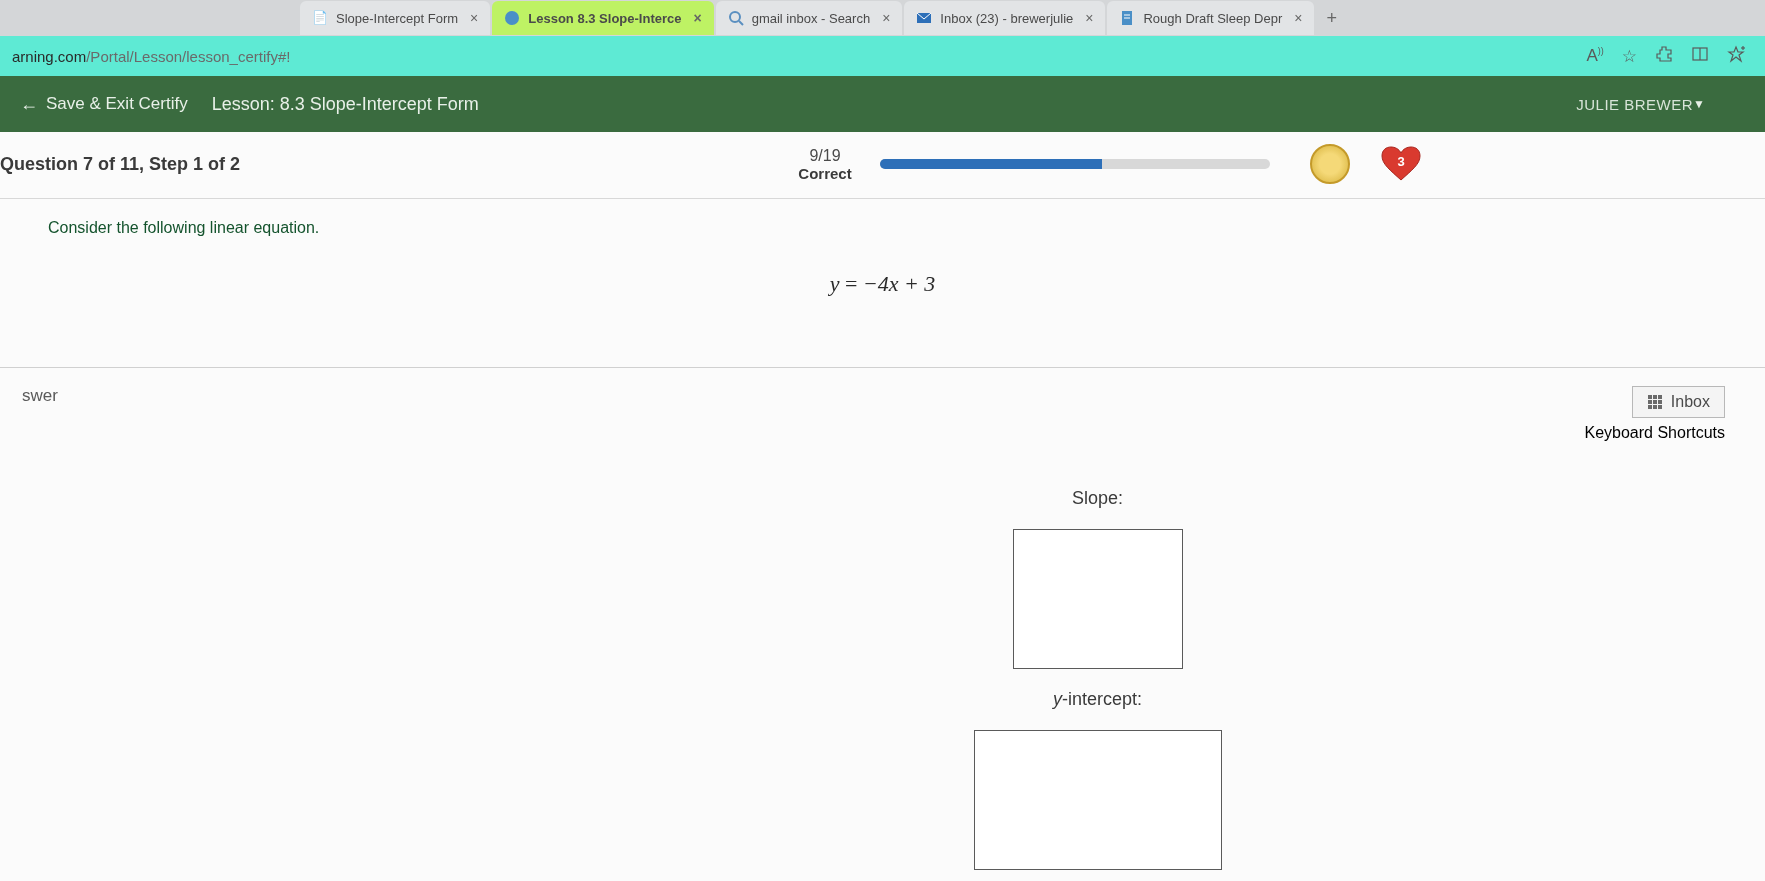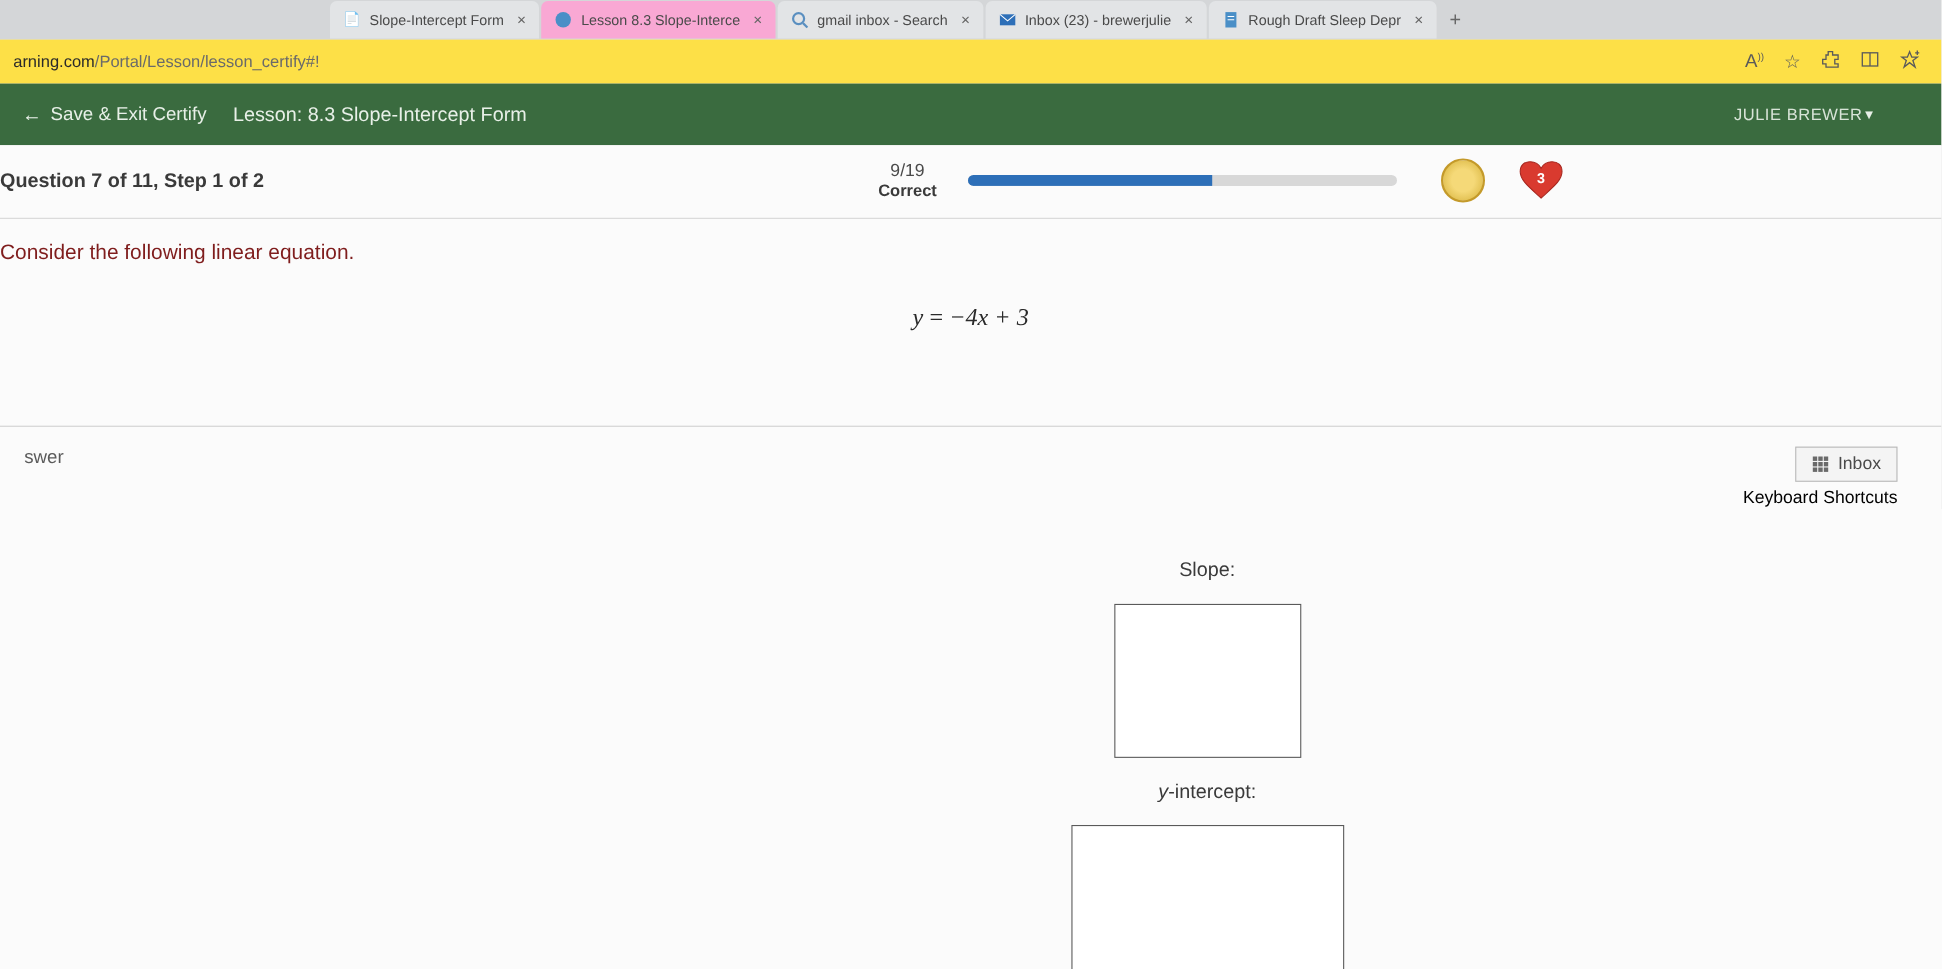--- a/index.html
+++ b/index.html
@@ -2,24 +2,24 @@
 <html><head>
 <meta charset="utf-8">
 <style>
 * { margin: 0; padding: 0; box-sizing: border-box; }
 body { font-family: -apple-system, BlinkMacSystemFont, "Segoe UI", Arial, sans-serif; background: #e8e8e8; width: 1765px; height: 881px; overflow: hidden; }
 
 .browser-tabs { background: #d4d6d8; height: 36px; display: flex; align-items: center; padding-left: 300px; gap: 2px; }
 .tab { display: flex; align-items: center; height: 34px; padding: 0 12px; background: #e2e4e6; border-radius: 6px 6px 0 0; font-size: 13px; color: #4a4a4a; gap: 8px; max-width: 240px; white-space: nowrap; overflow: hidden; }
 .tab .favicon { width: 16px; height: 16px; flex-shrink: 0; }
 .tab .close { margin-left: 4px; font-size: 14px; color: #666; flex-shrink: 0; }
-.tab.active { background: #f9a8d4; }
+.tab.active { background: #bef264; font-weight: bold; }
 .new-tab { padding: 0 10px; color: #666; font-size: 18px; }
 
-.url-bar { background: #fde047; height: 40px; display: flex; align-items: center; padding: 0 12px; justify-content: space-between; }
+.url-bar { background: #5eead4; height: 40px; display: flex; align-items: center; padding: 0 12px; justify-content: space-between; }
 .url-text { color: #6a6a6a; font-size: 15px; }
 .url-text .domain { color: #2a2a2a; }
 .browser-actions { display: flex; gap: 18px; align-items: center; color: #5a5a5a; padding-right: 8px; }
 .browser-actions span { font-size: 17px; }
 
 .header-bar { background: #3a6b3f; height: 56px; display: flex; align-items: center; justify-content: space-between; padding: 0 20px; color: #e8f0e8; }
 .header-left { display: flex; align-items: center; gap: 24px; }
 .save-exit { display: flex; align-items: center; gap: 8px; font-size: 17px; }
 .arrow-left { font-size: 18px; }
 .lesson-title { font-size: 18px; }
@@ -36,22 +36,22 @@
 .score-label { font-size: 15px; font-weight: 600; color: #3a3a3a; }
 .progress-bar { width: 390px; height: 10px; background: #d8d8d8; border-radius: 5px; margin-left: 10px; position: relative; overflow: hidden; }
 .progress-fill { height: 100%; background: #2d6fb8; width: 57%; }
 .badges { display: flex; align-items: center; gap: 30px; margin-left: 40px; }
 .coin { width: 40px; height: 40px; border-radius: 50%; background: radial-gradient(circle, #f5d978 40%, #d4af37 100%); border: 2px solid #c49a2a; }
 .heart { width: 42px; height: 36px; position: relative; display: flex; align-items: center; justify-content: center; }
 .heart svg { width: 42px; height: 36px; }
 .heart-num { position: absolute; color: #fff; font-size: 13px; font-weight: bold; top: 8px; }
 
 .question-body { padding: 20px 0 36px 0; }
-.prompt { font-size: 19px; color: #7f1d1d; margin-bottom: 34px; }
-.equation { text-align: center; font-family: "Times New Roman", serif; font-size: 22px; color: #2a2a2a; margin-bottom: 50px; font-style: italic; }
+.prompt { font-size: 16px; color: #14532d; margin-bottom: 34px; padding-left: 48px; }
+.equation { text-align: center; font-family: "Times New Roman", serif; font-size: 22px; color: #2a2a2a; margin-bottom: 34px; font-style: italic; }
 .equation .op { font-style: normal; }
 .step-text { font-size: 18px; color: #4a4a4a; }
 .step-text b { font-weight: 600; }
 .step-text .yint { font-style: italic; }
 
 .answer-section { border-top: 1px solid #d0d0d0; padding: 18px 0; position: relative; }
 .answer-header { display: flex; justify-content: space-between; align-items: flex-start; margin-left: 22px; }
 .answer-label { font-size: 17px; color: #5a5a5a; }
 .answer-tools { text-align: right; padding-right: 40px; }
 .keypad-btn { display: inline-flex; align-items: center; gap: 8px; border: 1px solid #b8b8b8; padding: 6px 14px; background: #f4f4f4; font-size: 16px; color: #4a4a4a; cursor: pointer; }

